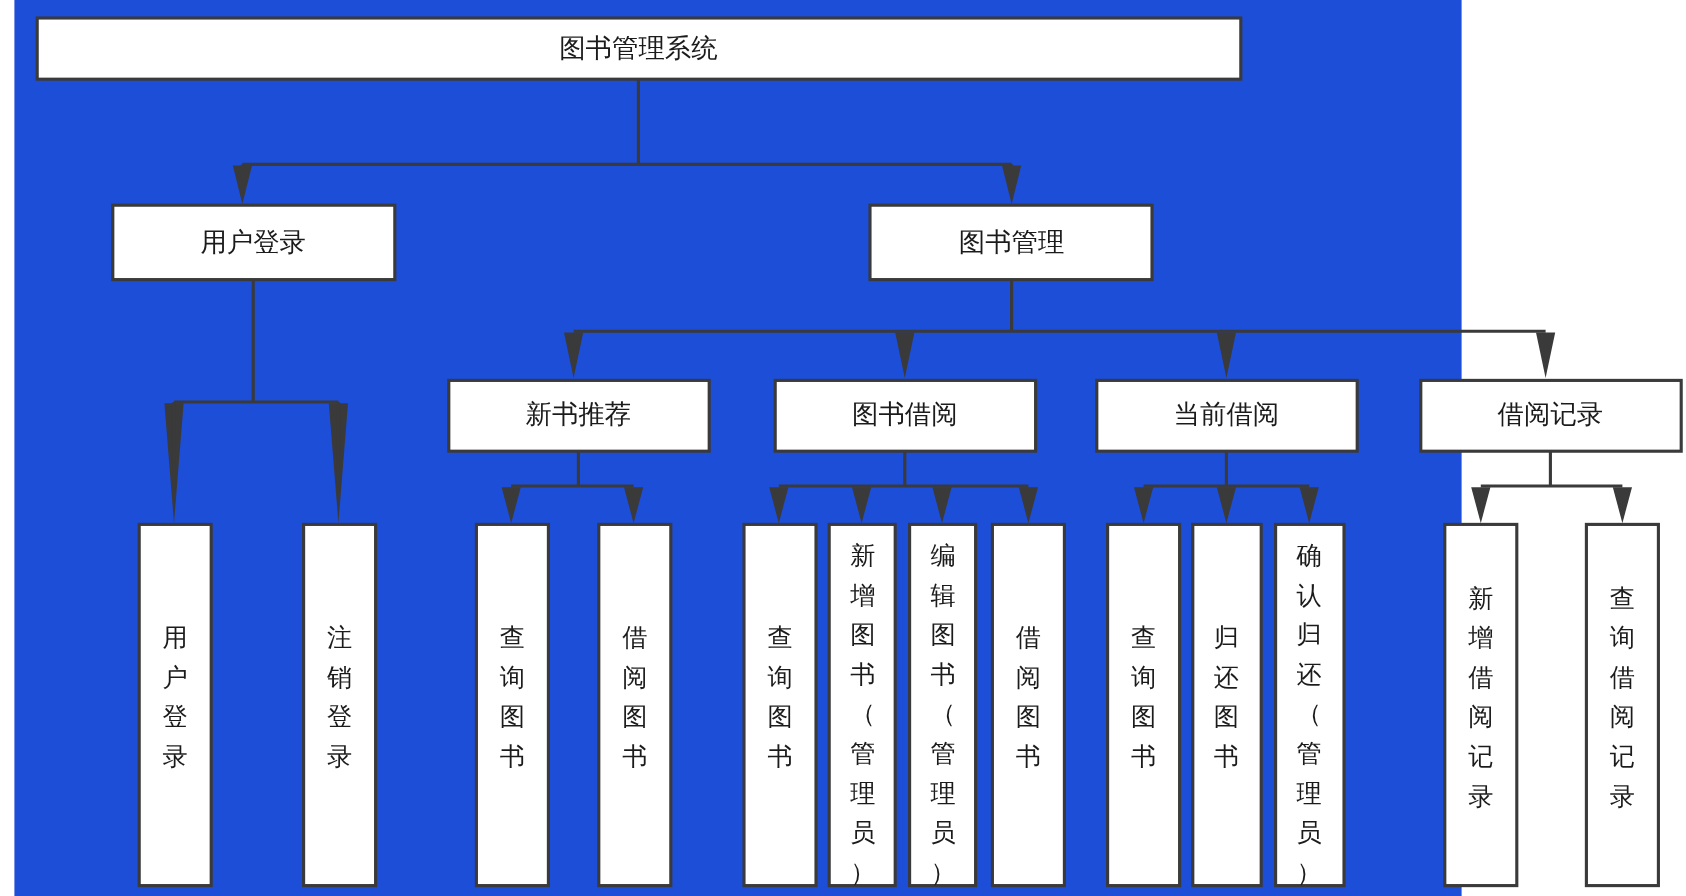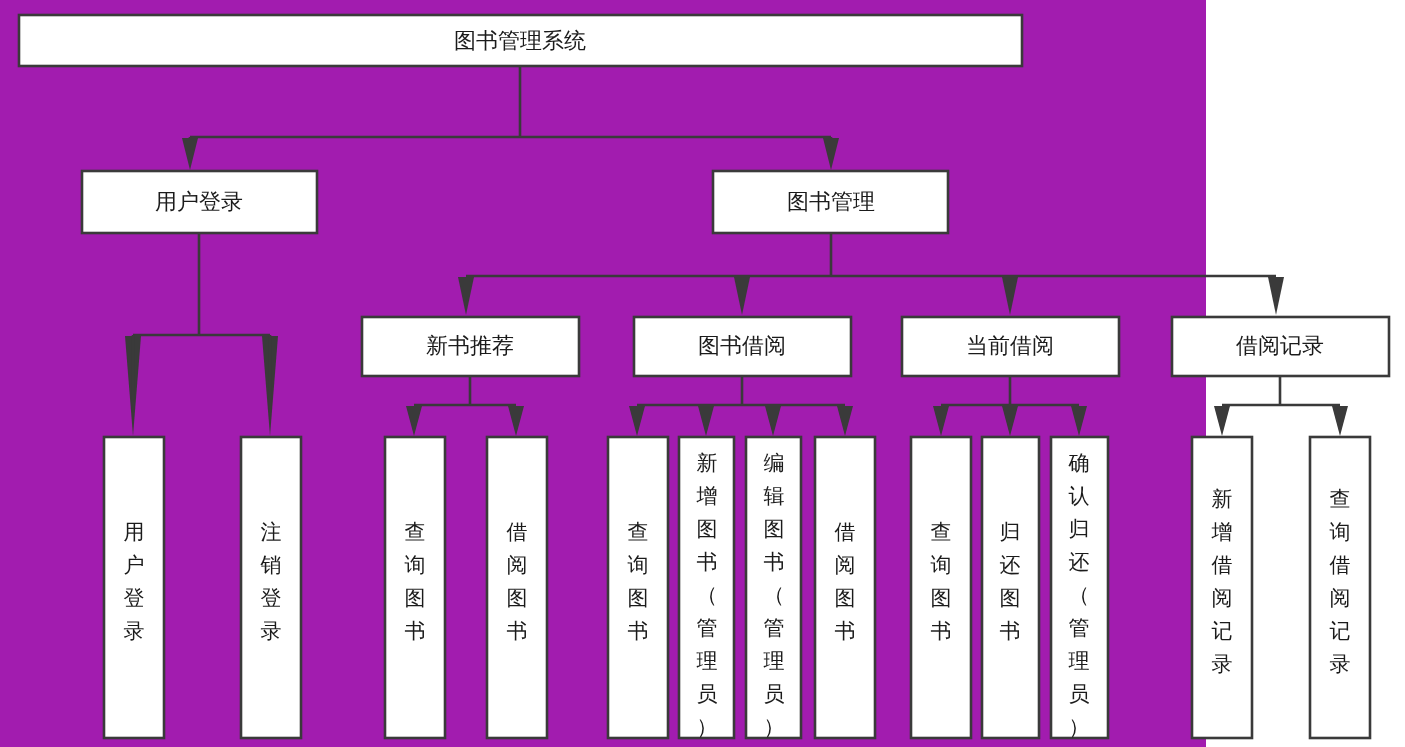--- a/index.html
+++ b/index.html
@@ -10,21 +10,22 @@
   body {
     width: 1405px;
     height: 747px;
     font-family: "Liberation Sans", "DejaVu Sans", sans-serif;
     overflow: hidden;
   }
   #diagram-root {
     position: relative;
     width: 1206px;
     height: 747px;
-    background: #a21caf;
+    background: #1d4ed8;
+    margin-left: 12px;
   }
   svg#tree-svg {
     position: absolute;
     left: 0;
     top: 0;
     width: 1405px;
     height: 747px;
     display: block;
   }
   .node-box {

